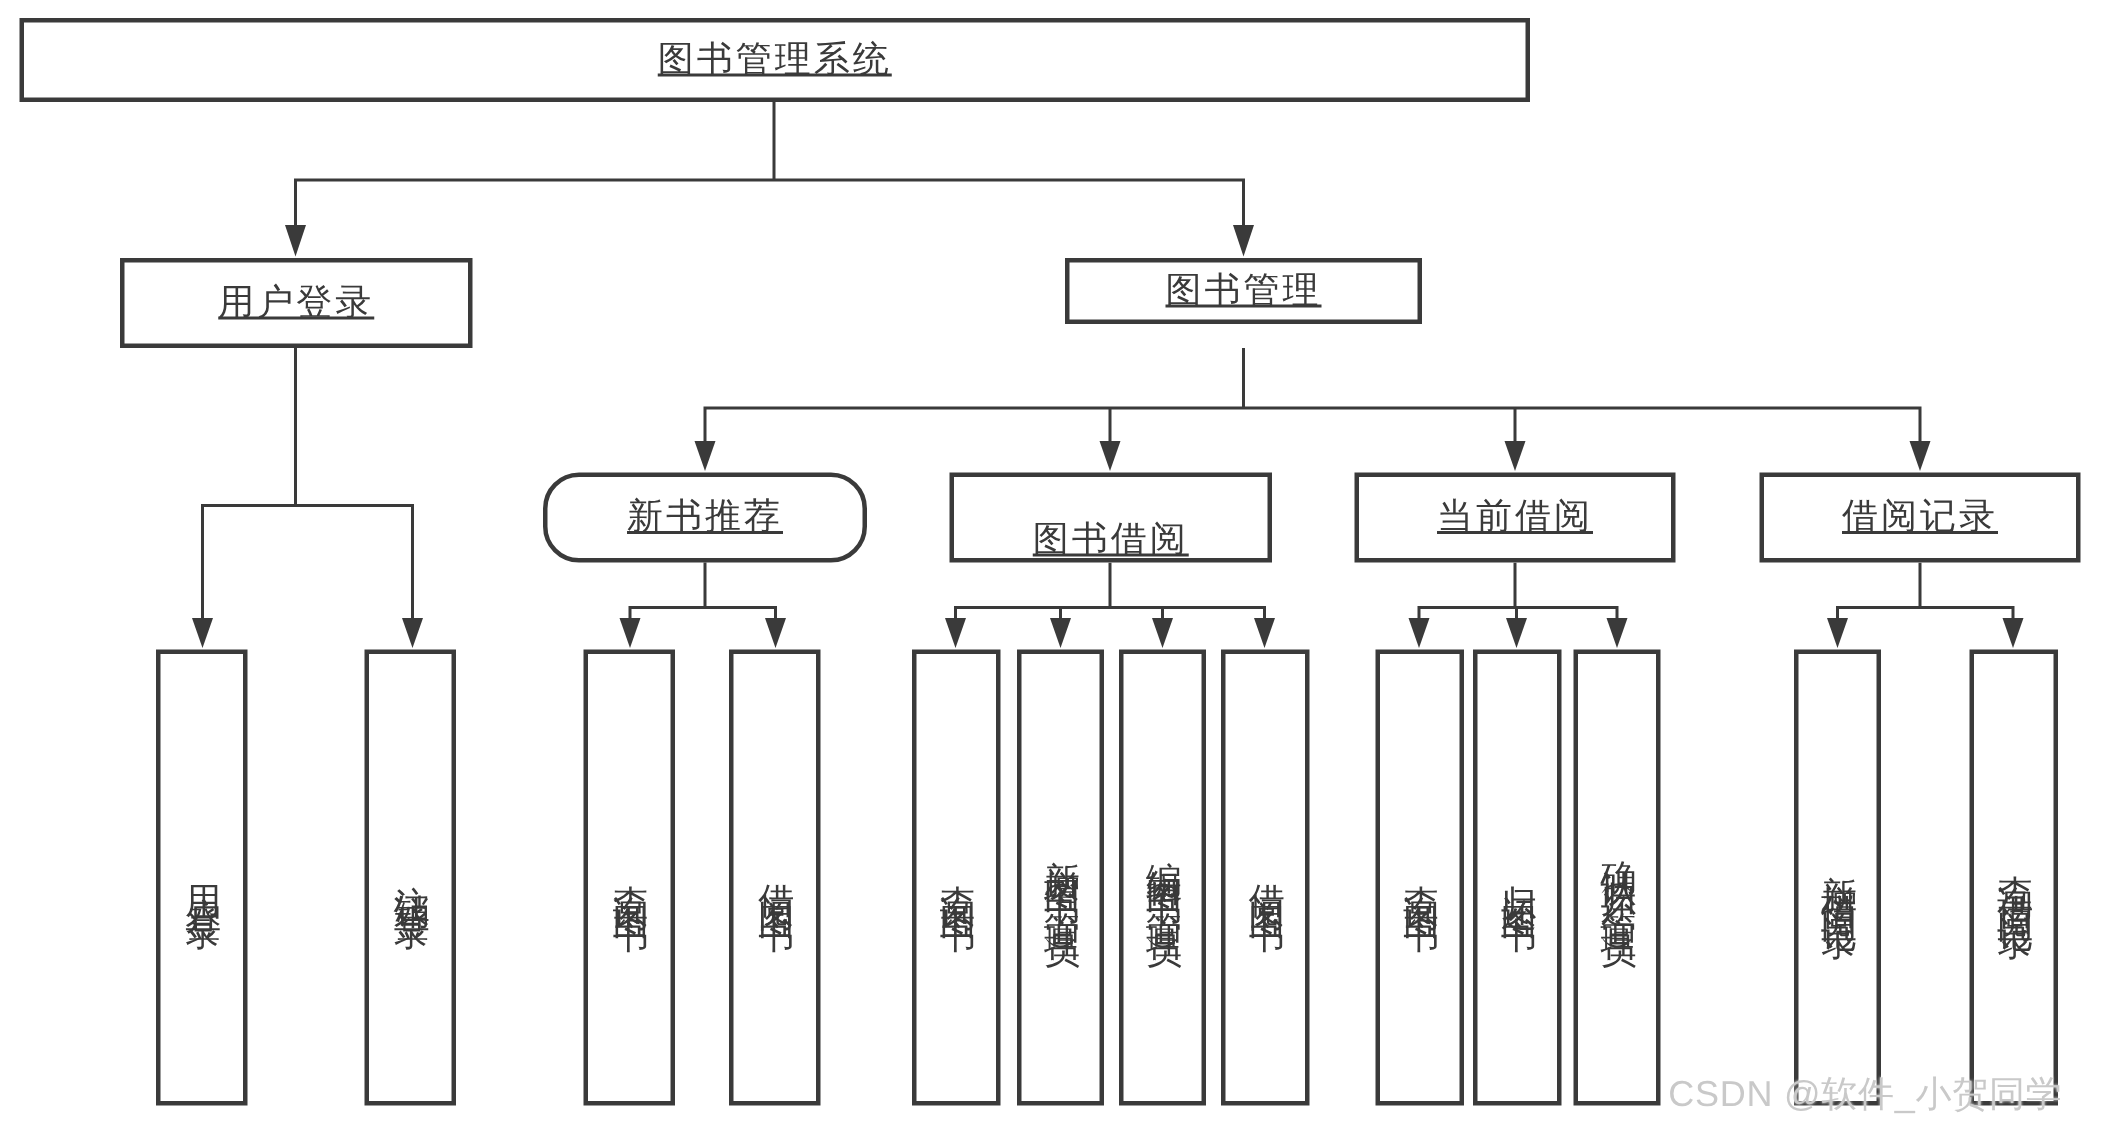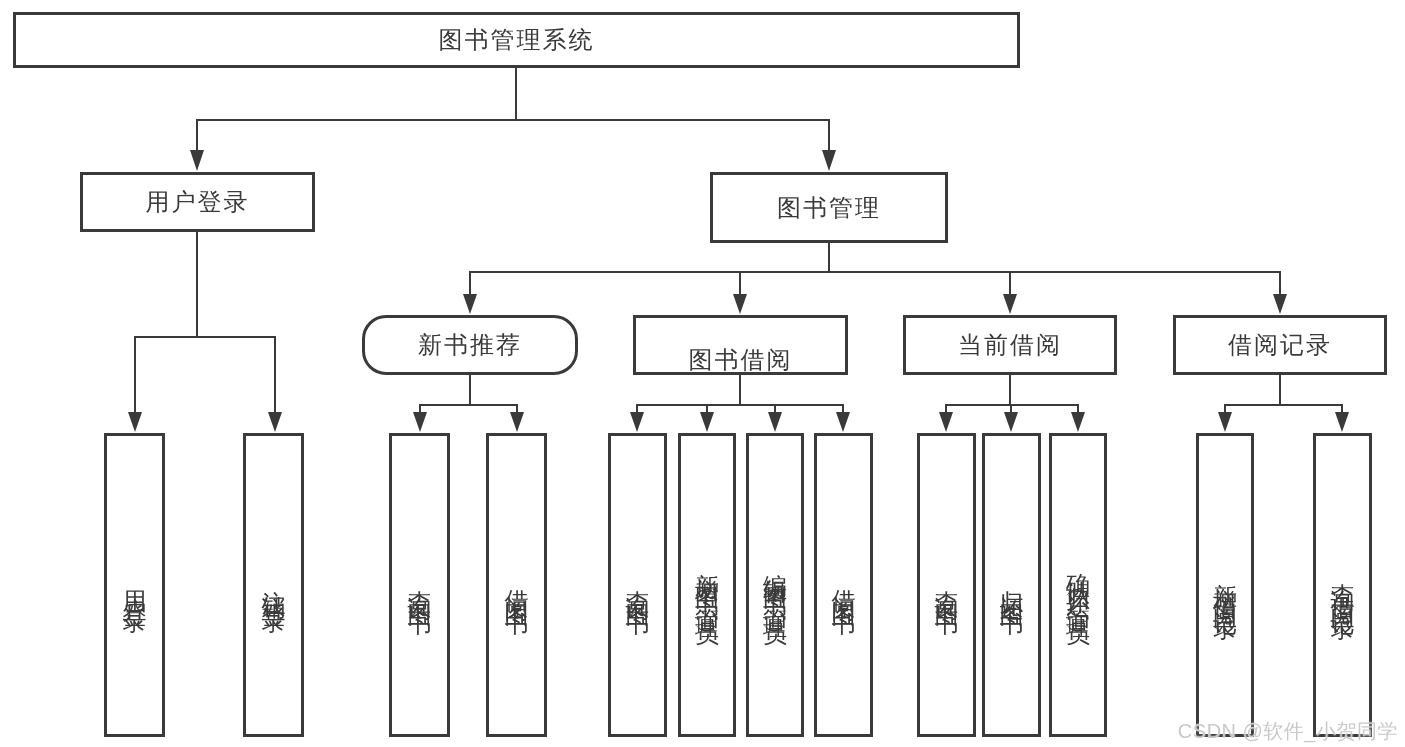--- a/index.html
+++ b/index.html
@@ -31,34 +31,35 @@
     align-items: center;
     justify-content: center;
     z-index: 2;
     color: #3a3a3a;
   }
   .box.h span {
     font-size: 24px;
     letter-spacing: 2px;
     white-space: nowrap;
     line-height: 1;
+    text-decoration: underline;
   }
   .box.v span {
     writing-mode: vertical-rl;
     text-orientation: mixed;
     font-size: 24px;
     letter-spacing: 7px;
     line-height: 1;
   }
   .watermark {
     position: absolute;
-    right: 7px;
+    right: 30px;
     bottom: 2px;
     z-index: 3;
-    font-size: 20px;
+    font-size: 24px;
     color: #c9c9c9;
     letter-spacing: 0.5px;
     text-shadow: 0 0 2px #ffffff;
     white-space: nowrap;
   }
 </style>
 </head>
 <body>
 
 <div id="stage">
@@ -103,21 +104,21 @@
     </g>
   </svg>
 
   <div class="box h" style="left:13px; top:12px; width:1007px; height:56px;">
     <span>图书管理系统</span>
   </div>
 
   <div class="box h" style="left:80px; top:172px; width:235px; height:60px;">
     <span>用户登录</span>
   </div>
-  <div class="box h" style="left:710px; top:172px; width:238px; height:71px;">
+  <div class="box h" style="left:710px; top:172px; width:238px; height:44px;">
     <span>图书管理</span>
   </div>
 
   <div class="box h" style="left:362px; top:315px; width:216px; height:60px;border-radius:24px;">
     <span>新书推荐</span>
   </div>
   <div class="box h" style="left:633px; top:315px; width:215px; height:60px;align-items:flex-end;">
     <span>图书借阅</span>
   </div>
   <div class="box h" style="left:903px; top:315px; width:214px; height:60px;">

